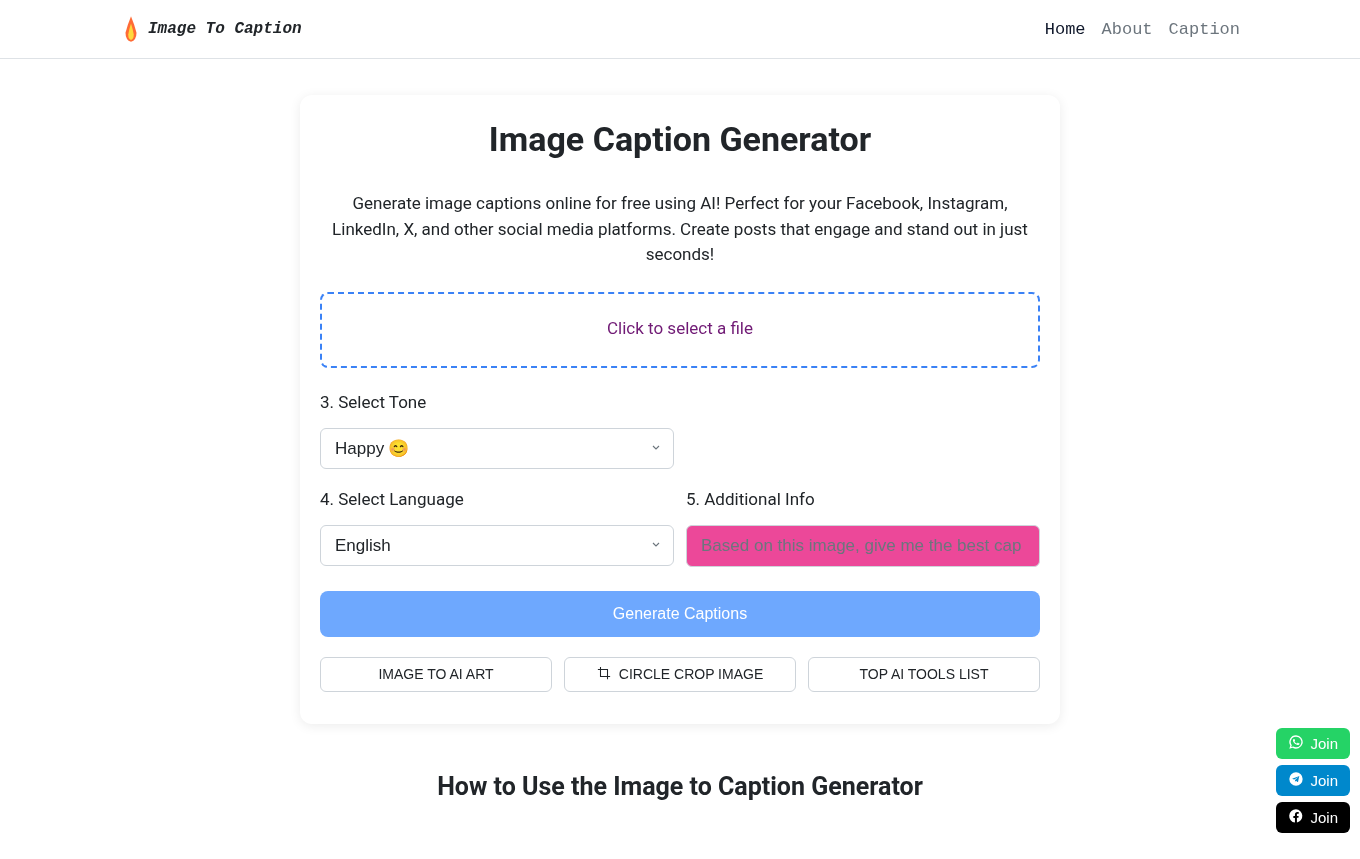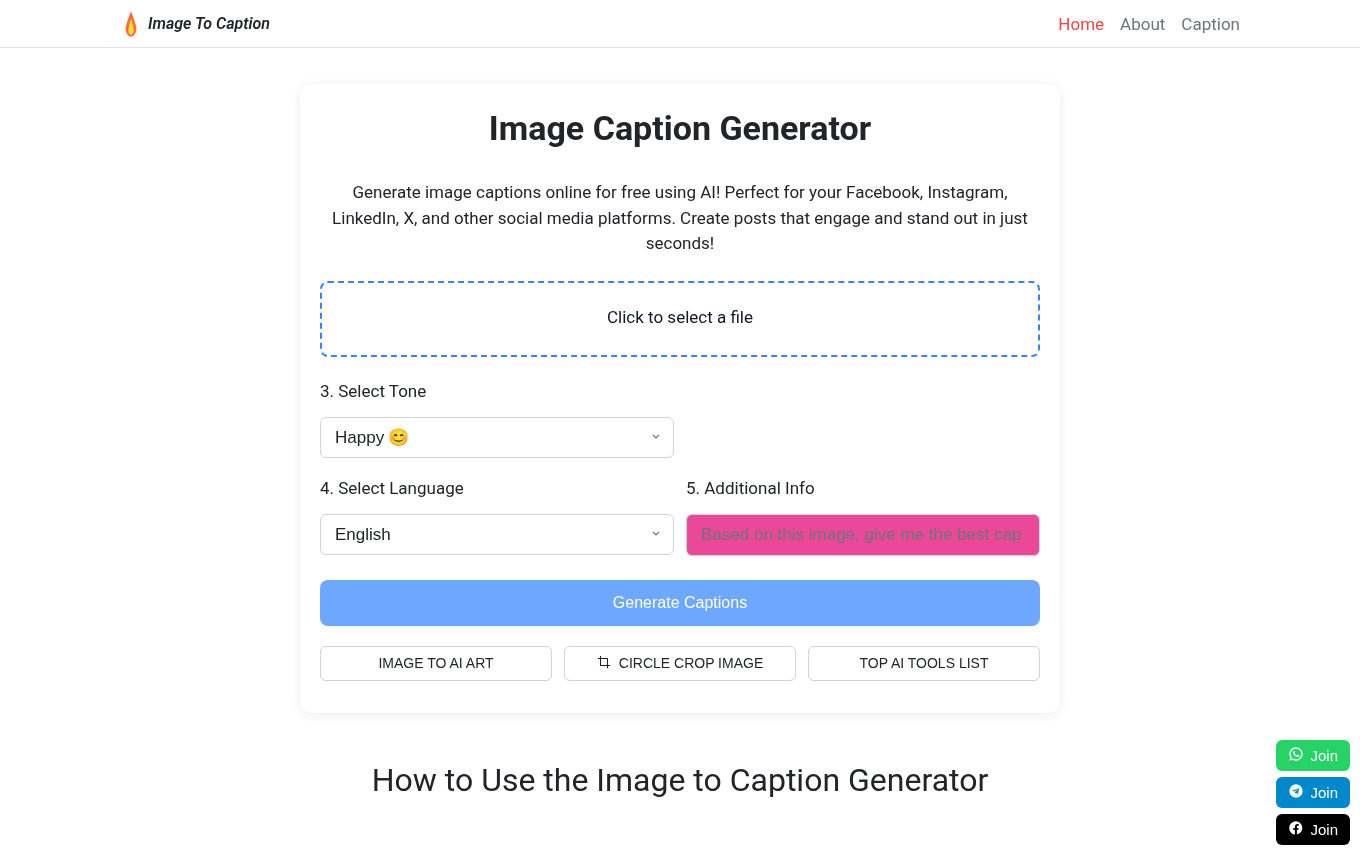--- a/index.html
+++ b/index.html
@@ -11,21 +11,22 @@
       font-family: -apple-system, BlinkMacSystemFont, "Segoe UI", Roboto, Helvetica, Arial, sans-serif;
       background: #ffffff;
       color: #212529;
     }
     .navbar {
       display: flex;
       justify-content: space-between;
       align-items: center;
       padding: 12px 120px;
       border-bottom: 1px solid #dee2e6;
-      height: 48px;
+      height: 59px;
+      font-family: Liberation Mono, monospace;
     }
     .logo {
       display: flex;
       align-items: center;
       gap: 6px;
       font-weight: 600;
       font-size: 16px;
       font-style: italic;
     }
     .logo-icon {
@@ -40,21 +41,21 @@
       gap: 16px;
       align-items: center;
     }
     .nav-link {
       font-size: 17px;
       color: #6c757d;
       text-decoration: none;
       cursor: pointer;
     }
     .nav-link.active {
-      color: #ef4444;
+      color: #0f172a;
     }
     .main-container {
       max-width: 800px;
       margin: 36px auto 0;
       padding: 0 20px;
     }
     .card {
       background: #fff;
       border-radius: 12px;
       box-shadow: 0 2px 12px rgba(0,0,0,0.08);
@@ -77,21 +78,21 @@
     .dropzone {
       border: 2px dashed #3b82f6;
       border-radius: 8px;
       padding: 24px 16px;
       text-align: center;
       margin-bottom: 24px;
       cursor: pointer;
     }
     .dropzone-title {
       font-size: 17px;
-      color: #0f172a;
+      color: #701a75;
       margin-bottom: 4px;
     }
     .dropzone-sub {
       font-size: 15px;
       color: #6c757d;
     }
     .form-row {
       display: grid;
       grid-template-columns: 1fr 1fr;
       gap: 12px;
@@ -176,28 +177,28 @@
       width: 14px;
       height: 14px;
     }
     .howto-section {
       max-width: 1100px;
       margin: 48px auto 0;
       padding: 0 120px;
     }
     .howto-title {
       text-align: center;
-      font-size: 32px;
-      font-weight: 400;
+      font-size: 25px;
+      font-weight: 700;
       margin-bottom: 40px;
     }
     .float-buttons {
       position: fixed;
       right: 10px;
-      bottom: 14px;
+      bottom: 26px;
       display: flex;
       flex-direction: column;
       gap: 6px;
     }
     .float-btn {
       display: flex;
       align-items: center;
       gap: 6px;
       padding: 6px 12px;
       border-radius: 6px;

